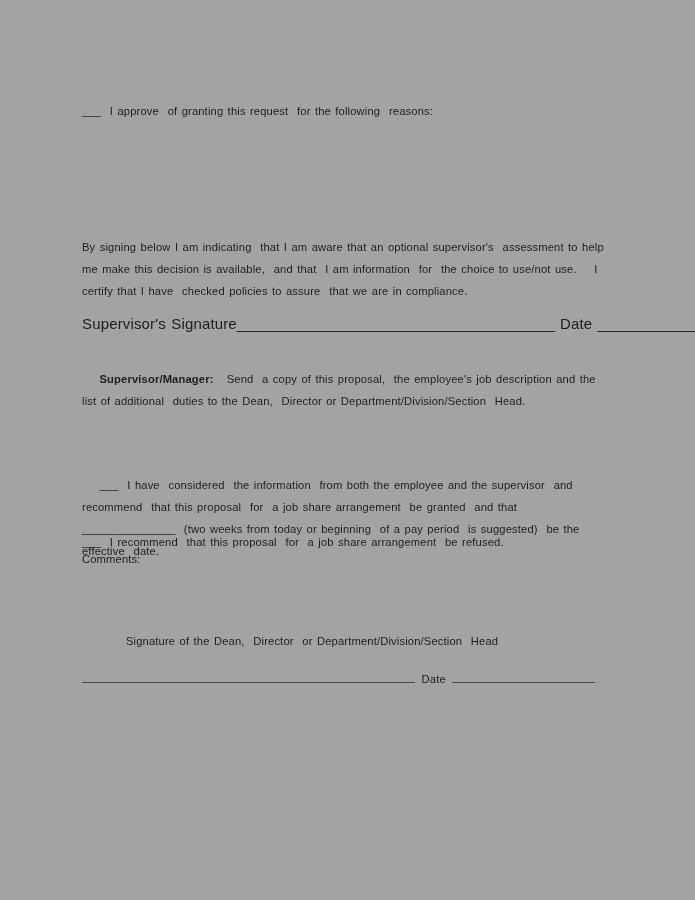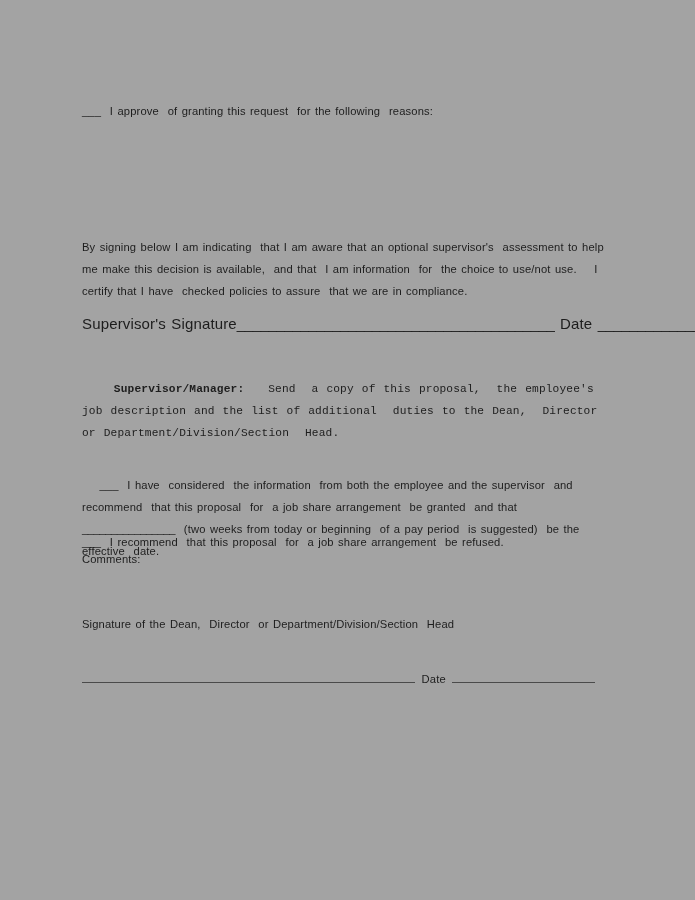--- a/index.html
+++ b/index.html
@@ -67,32 +67,32 @@
 
   <div class="blk" style="top:100px;">___  I approve  of granting this request  for the following  reasons:</div>
 
 
   <div class="blk wide" style="top:236px;">By signing below I am indicating  that I am aware that an optional supervisor's  assessment to help me make this decision is available,  and that  I am information  for  the choice to use/not use.    I certify that I have  checked policies to assure  that we are in compliance.</div>
 
   <div class="sigrow" style="top:313px;">
     <span>Supervisor's  Signature</span><span class="fill">________________________________________</span><span> <span>Date</span> </span><span class="fill">_________________</span>
   </div>
 
-  <div class="blk wide" style="top:356px;font-family:Liberation Mono, monospace;">
+  <div class="blk wide" style="top:346px;">
     <span class="bold">Supervisor/Manager:</span><span>   Send  a copy of this proposal,  the employee's job description and the list of additional  duties to the Dean,  Director or Department/Division/Section  Head.</span>
   </div>
 
 
   <div class="blk wide" style="top:452px;">
     <span>___  I have  considered  the information  from both the employee and the supervisor  and recommend  that this proposal  for  a job share arrangement  be granted  and that </span><span class="fill">________________</span><span>  (two weeks from today or beginning  of a pay period  is suggested)  be the effective  date.</span>
   </div>
 
   <div class="blk wide" style="top:531px;">___  I recommend  that this proposal  for  a job share arrangement  be refused.</div>
 
   <div class="blk" style="top:548px;">Comments:</div>
 
-  <div class="blk wide" style="top:613px;">Signature of the Dean,  Director  or Department/Division/Section  Head</div>
+  <div class="blk wide" style="top:630px;margin-left:44px;">Signature of the Dean,  Director  or Department/Division/Section  Head</div>
 
   <div class="finalrow">
     <span class="rule rule-long"></span><span>&nbsp;&nbsp;<span>Date</span>&nbsp;&nbsp;</span><span class="rule rule-date2"></span>
   </div>
 
 </div>
 
 </body></html>

